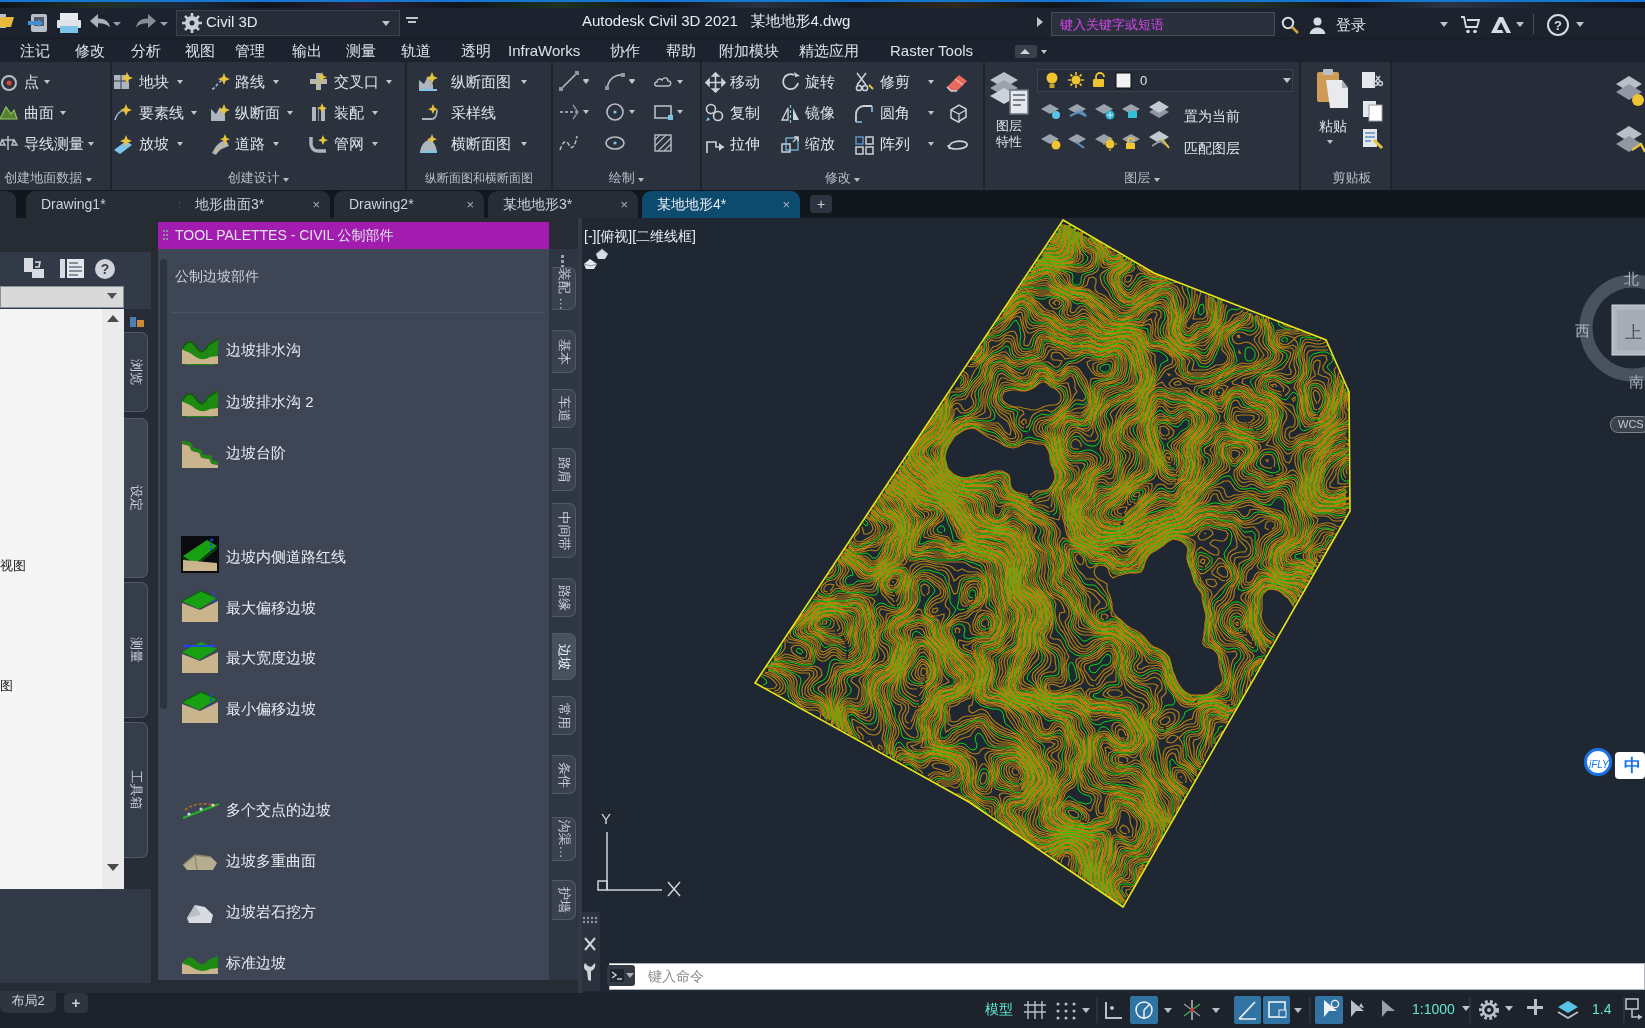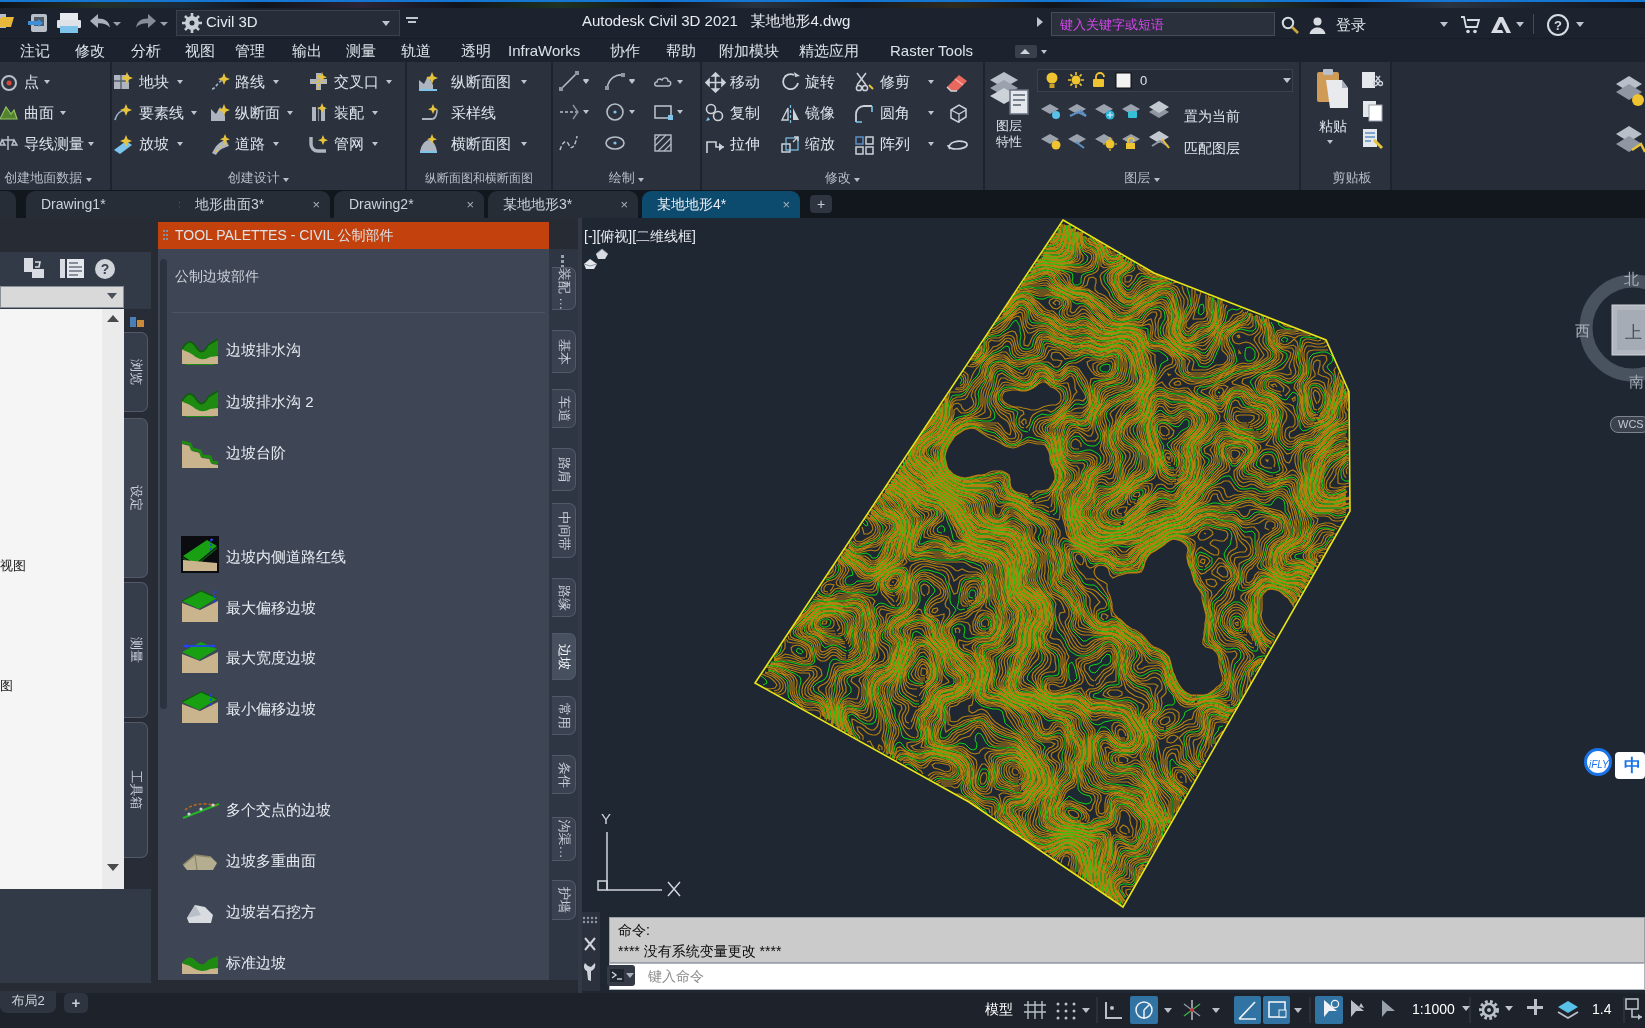--- a/index.html
+++ b/index.html
@@ -25,28 +25,28 @@
 #vplabel{position:absolute;left:6px;top:10px;font-size:14px;color:#e8ebf0}
 
 #cmdwin{position:absolute;left:578px;top:912px;width:1067px;height:79px}
 #cmdstrip{position:absolute;left:0;top:0;width:22px;height:79px;background:#2c323d}
 #cmdgray{position:absolute;left:31px;top:5px;right:0;height:46px;background:#cbcbcb;border:1px solid #9aa0a8;color:#0a0a0a;font-size:14px;padding:2px 8px;line-height:21px}
 #cmdinput{position:absolute;left:31px;top:51px;right:0;height:27px;background:#ffffff;border:1px solid #b0b5bc}
 
 #toolspace{position:absolute;left:0;top:252px;width:151px;height:731px}
 
 #palettes{position:absolute;left:158px;top:222px;width:420px;height:758px}
-#paltitle{position:absolute;left:0;top:0;width:391px;height:27px;background:#c2410c;color:#dfe3e9;font-size:14px;line-height:27px;padding-left:17px}
+#paltitle{position:absolute;left:0;top:0;width:391px;height:27px;background:#a21caf;color:#dfe3e9;font-size:14px;line-height:27px;padding-left:17px}
 #palbody{position:absolute;left:0;top:27px;width:391px;height:731px;background:#3e4656}
 .pitem{position:absolute;left:68px;font-size:15px;color:#e8ecf2;white-space:nowrap}
 .ptab{position:absolute;left:0;width:24px;background:#3a4150;border:1px solid #525a6a;border-left:none;border-radius:0 7px 7px 0;color:#c9cfd9;font-size:13px}
 .ptab span{position:absolute;left:50%;top:50%;transform:translate(-50%,-50%) rotate(90deg);white-space:nowrap}
 
 #statusbar{position:absolute;left:0;top:993px;width:1645px;height:35px;background:#1d222b}
-.stxt{position:absolute;font-size:13px;color:#ffffff;white-space:nowrap}
+.stxt{position:absolute;font-size:13px;color:#5eead4;white-space:nowrap}
 .caret{display:inline-block;width:0;height:0;border-left:4px solid transparent;border-right:4px solid transparent;border-top:5px solid #c0c5cd}
 .caret.sm{border-left-width:3px;border-right-width:3px;border-top-width:4px}
 </style></head>
 <body>
 <div id="page">
   <div id="topline"></div>
   <div id="deskno"></div>
   <div id="titlebar">
     <svg class="abs" style="left:0;top:4px" width="430" height="26" viewBox="0 0 430 26">
 
@@ -486,21 +486,20 @@
       <path d="M78 72l12 14M90 72L78 86" stroke="#d0d4da" stroke-width="1.5"></path>
     </svg>
 
     <div class="abs" style="left:1037px;top:534px;width:30px;height:27px;background:#ffffff;border-radius:4px"></div>
     <div class="abs" style="left:1046px;top:536px;font-size:17px;color:#1a73e8;font-weight:bold">中</div>
     <div class="abs" style="left:1006px;top:530px;width:28px;height:28px;background:#ffffff;border:3px solid #1a73e8;border-radius:50%;"></div>
     <div class="abs" style="left:1011px;top:541px;font-size:10px;color:#1a73e8;font-weight:normal;font-style:italic">iFLY</div>
   </div>
   <div id="cmdwin">
     <div id="cmdstrip"></div>
-    <div id="cmdgray">命令:<br>****  没有系统变量更改  ****</div>
     <div id="cmdinput"></div>
     <svg class="abs" style="left:4px;top:4px" width="16" height="74" viewBox="0 0 16 74">
       <g fill="#8f97a3">
           <circle cx="2" cy="2" r="1.2"></circle>
           <circle cx="6" cy="2" r="1.2"></circle>
           <circle cx="10" cy="2" r="1.2"></circle>
           <circle cx="14" cy="2" r="1.2"></circle>
           <circle cx="2" cy="6" r="1.2"></circle>
           <circle cx="6" cy="6" r="1.2"></circle>
           <circle cx="10" cy="6" r="1.2"></circle>

